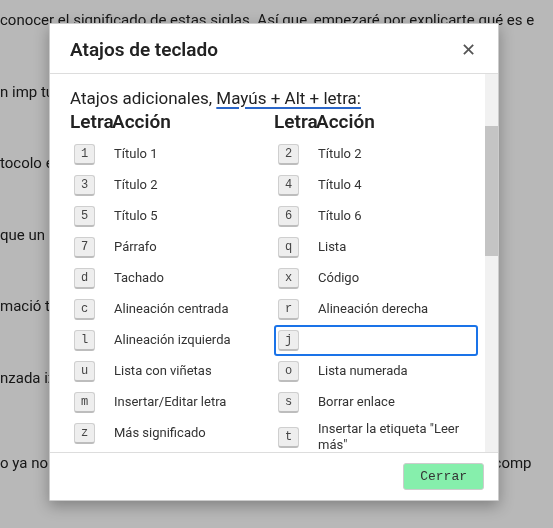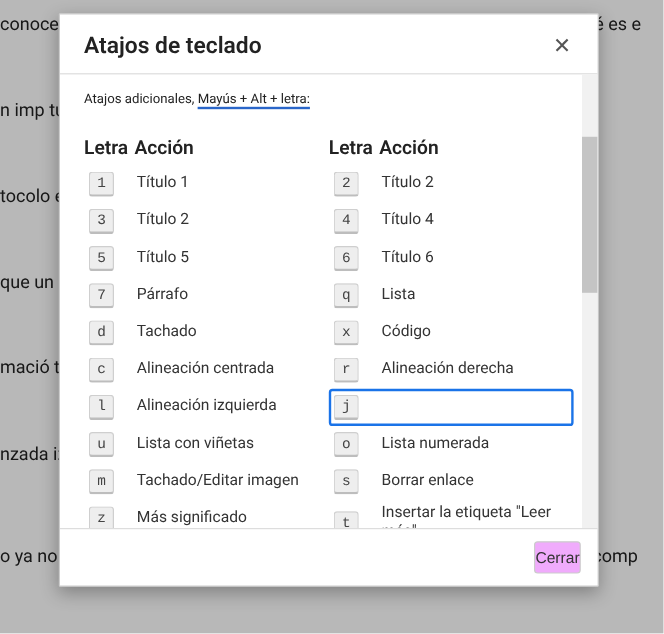--- a/index.html
+++ b/index.html
@@ -24,21 +24,21 @@
   .bg-line { white-space: nowrap; margin-bottom: 46px; }
   .bg-line.last { margin-top: 60px; margin-bottom:0; }
   .overlay {
     position: absolute;
     inset: 0;
     background: rgba(0,0,0,0.28);
   }
   .modal {
     position: absolute;
     left: 49px;
-    top: 11px;
+    top: 23px;
     width: 450px;
     background: #fff;
     border: 1px solid #ccc;
     box-shadow: 0 5px 15px rgba(0,0,0,0.3);
     border-radius: 1px;
   }
   .modal-header {
     padding: 14px 18px 12px 20px;
     display: flex;
     align-items: center;
@@ -60,40 +60,40 @@
   }
   .modal-body {
     border-top: 1px solid #ddd;
     border-bottom: 1px solid #ddd;
     padding: 14px 20px 12px 20px;
     max-height: 380px;
     overflow: hidden;
     position: relative;
   }
   .intro {
-    font-size: 11px;
+    font-size: 17px;
     color: #222;
-    margin-bottom: 24px;
+    margin-bottom: 2px;
   }
   .intro .u {
     text-decoration: underline;
     text-decoration-color: #2a66c9;
     text-decoration-thickness: 2px;
     text-underline-offset: 3px;
   }
   .columns {
     display: flex;
     gap: 0;
   }
   .col {
     flex: 1;
   }
   .col-head {
     display: flex;
-    font-size: 16px;
+    font-size: 19px;
     font-weight: 600;
     color: #222;
     margin-bottom: 6px;
   }
   .h-letter { width: 42px; }
   .h-action { flex: 1; }
   .row {
     display: flex;
     align-items: center;
     min-height: 31px;
@@ -122,26 +122,27 @@
     line-height: 1.2;
   }
   .action { flex: 1; padding-right:4px; line-height:1.25;}
   .modal-footer {
     padding: 10px 14px;
     display: flex;
     justify-content: flex-end;
   }
   .btn {
     font-size: 13px;
-    padding: 5px 0;
-    background: #f0abfc;
+    padding: 5px 16px;
+    background: #86efac;
     border: 1px solid #ccc;
     border-radius: 3px;
     cursor: pointer;
     color: #333;
+    font-family: Liberation Mono, monospace;
   }
   .scroll-thumb {
     position: absolute;
     right: 0;
     top: 52px;
     width: 13px;
     height: 130px;
     background: #c4c4c4;
     border-radius: 0;
   }
@@ -232,21 +233,21 @@
           <div class="row">
             <div class="key-cell">
               <span class="key">u</span>
             </div>
             <div class="action">Lista con viñetas</div>
           </div>
           <div class="row">
             <div class="key-cell">
               <span class="key">m</span>
             </div>
-            <div class="action">Tachado/Editar imagen</div>
+            <div class="action">Insertar/Editar letra</div>
           </div>
           <div class="row">
             <div class="key-cell">
               <span class="key">z</span>
             </div>
             <div class="action">Más significado</div>
           </div>
         </div>
       <div class="col" id="col-right">
         <div class="col-head">

